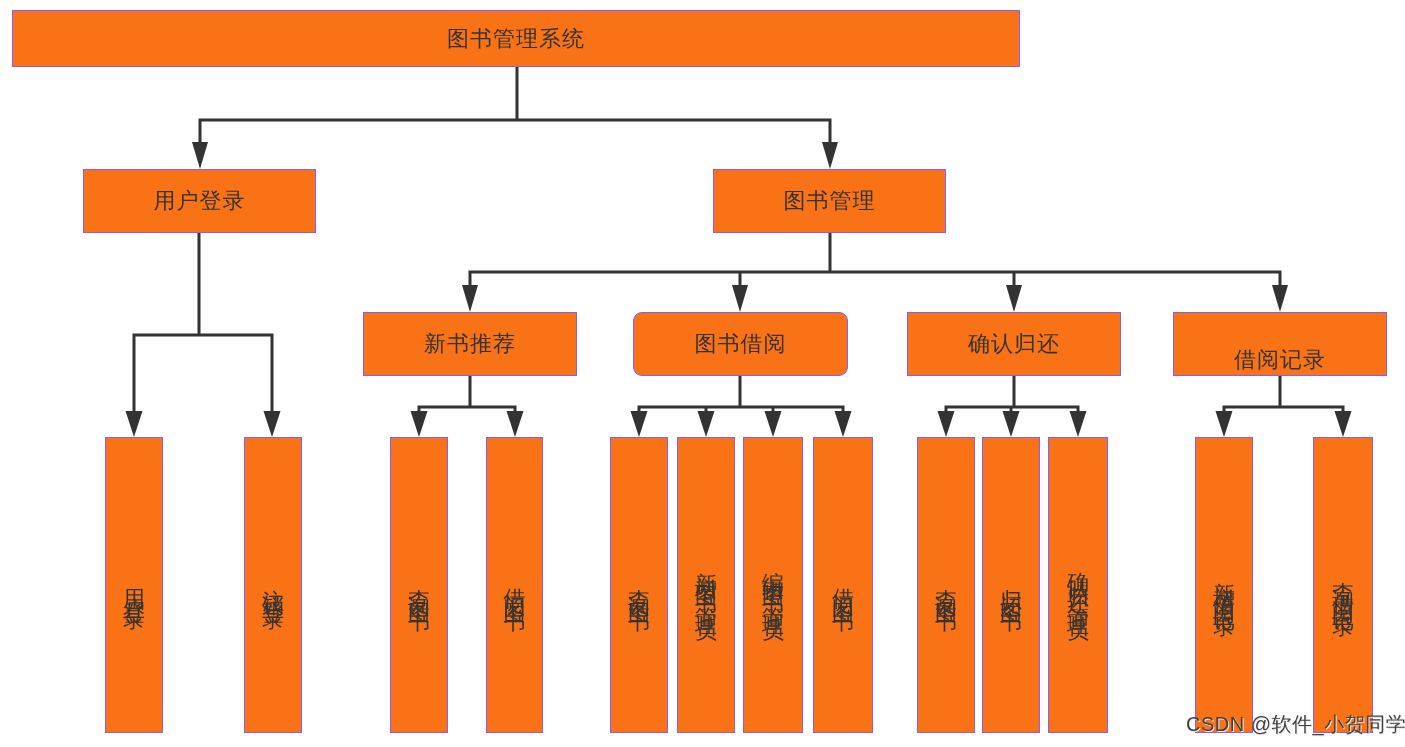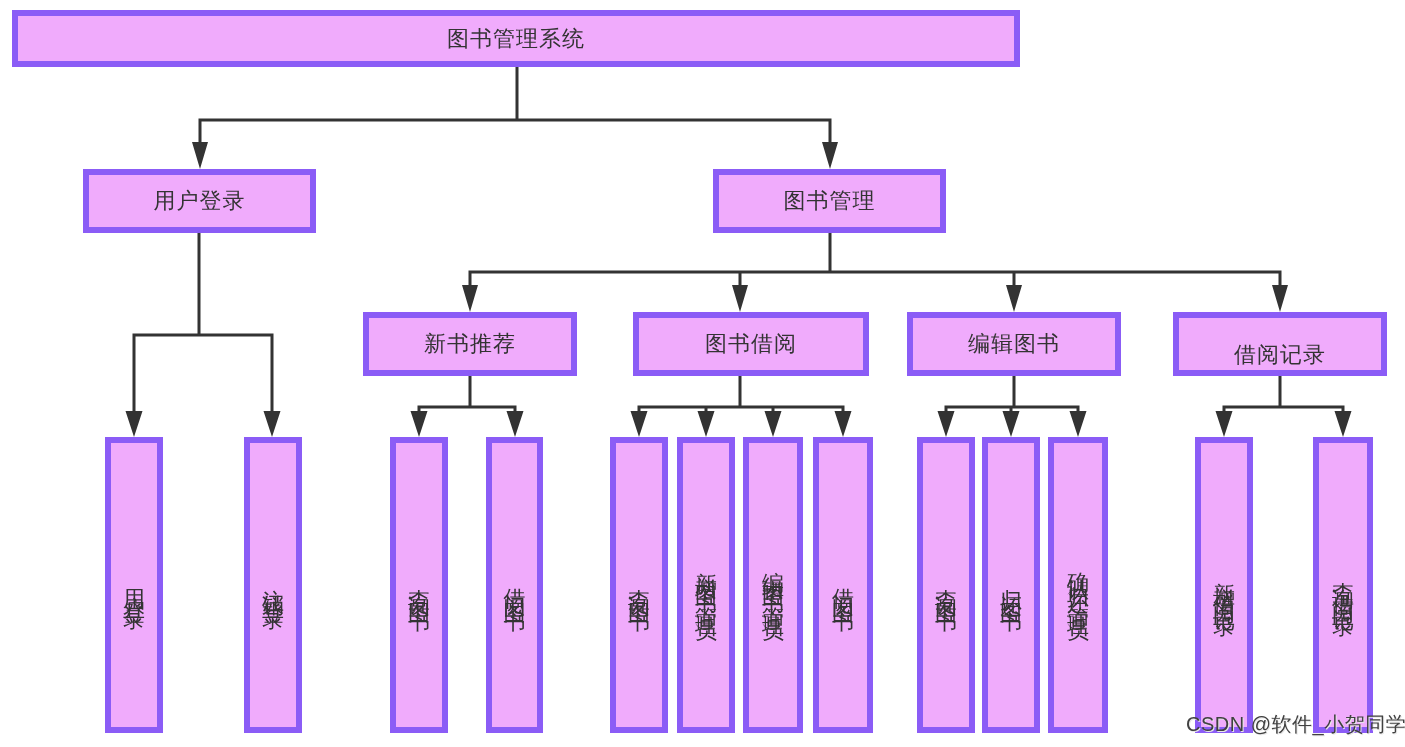--- a/index.html
+++ b/index.html
@@ -18,22 +18,22 @@
   .connectors {
     position: absolute;
     left: 0;
     top: 0;
     width: 1405px;
     height: 747px;
   }
   .box {
     position: absolute;
     box-sizing: border-box;
-    border: 6px solid #8b5cf6;
-    background: #f0abfc;
+    border: 1px solid #8b5cf6;
+    background: #f97316;
     display: flex;
     align-items: center;
     justify-content: center;
     color: #333333;
   }
   .box-h {
     font-size: 22px;
     letter-spacing: 1px;
     white-space: nowrap;
   }
@@ -125,25 +125,25 @@
   <div class="box box-h" style="left:83px; top:169px; width:233px; height:64px;">
     <span>用户登录</span>
   </div>
   <div class="box box-h" style="left:363px; top:312px; width:214px; height:64px;">
     <span>新书推荐</span>
   </div>
 
   <div class="box box-h" style="left:713px; top:169px; width:233px; height:64px;">
     <span>图书管理</span>
   </div>
-  <div class="box box-h" style="left:633px; top:312px; width:236px; height:64px;">
+  <div class="box box-h" style="left:633px; top:312px; width:215px; height:64px;border-radius:9px;">
     <span>图书借阅</span>
   </div>
   <div class="box box-h" style="left:907px; top:312px; width:214px; height:64px;">
-    <span>编辑图书</span>
+    <span>确认归还</span>
   </div>
   <div class="box box-h" style="left:1173px; top:312px; width:214px; height:64px;align-items:flex-end;">
     <span>借阅记录</span>
   </div>
 
   <div class="box box-v" style="left:105px; top:437px; width:58px; height:296px;">
     <span>用户登录</span>
   </div>
   <div class="box box-v" style="left:244px; top:437px; width:58px; height:296px;">
     <span>注销登录</span>

